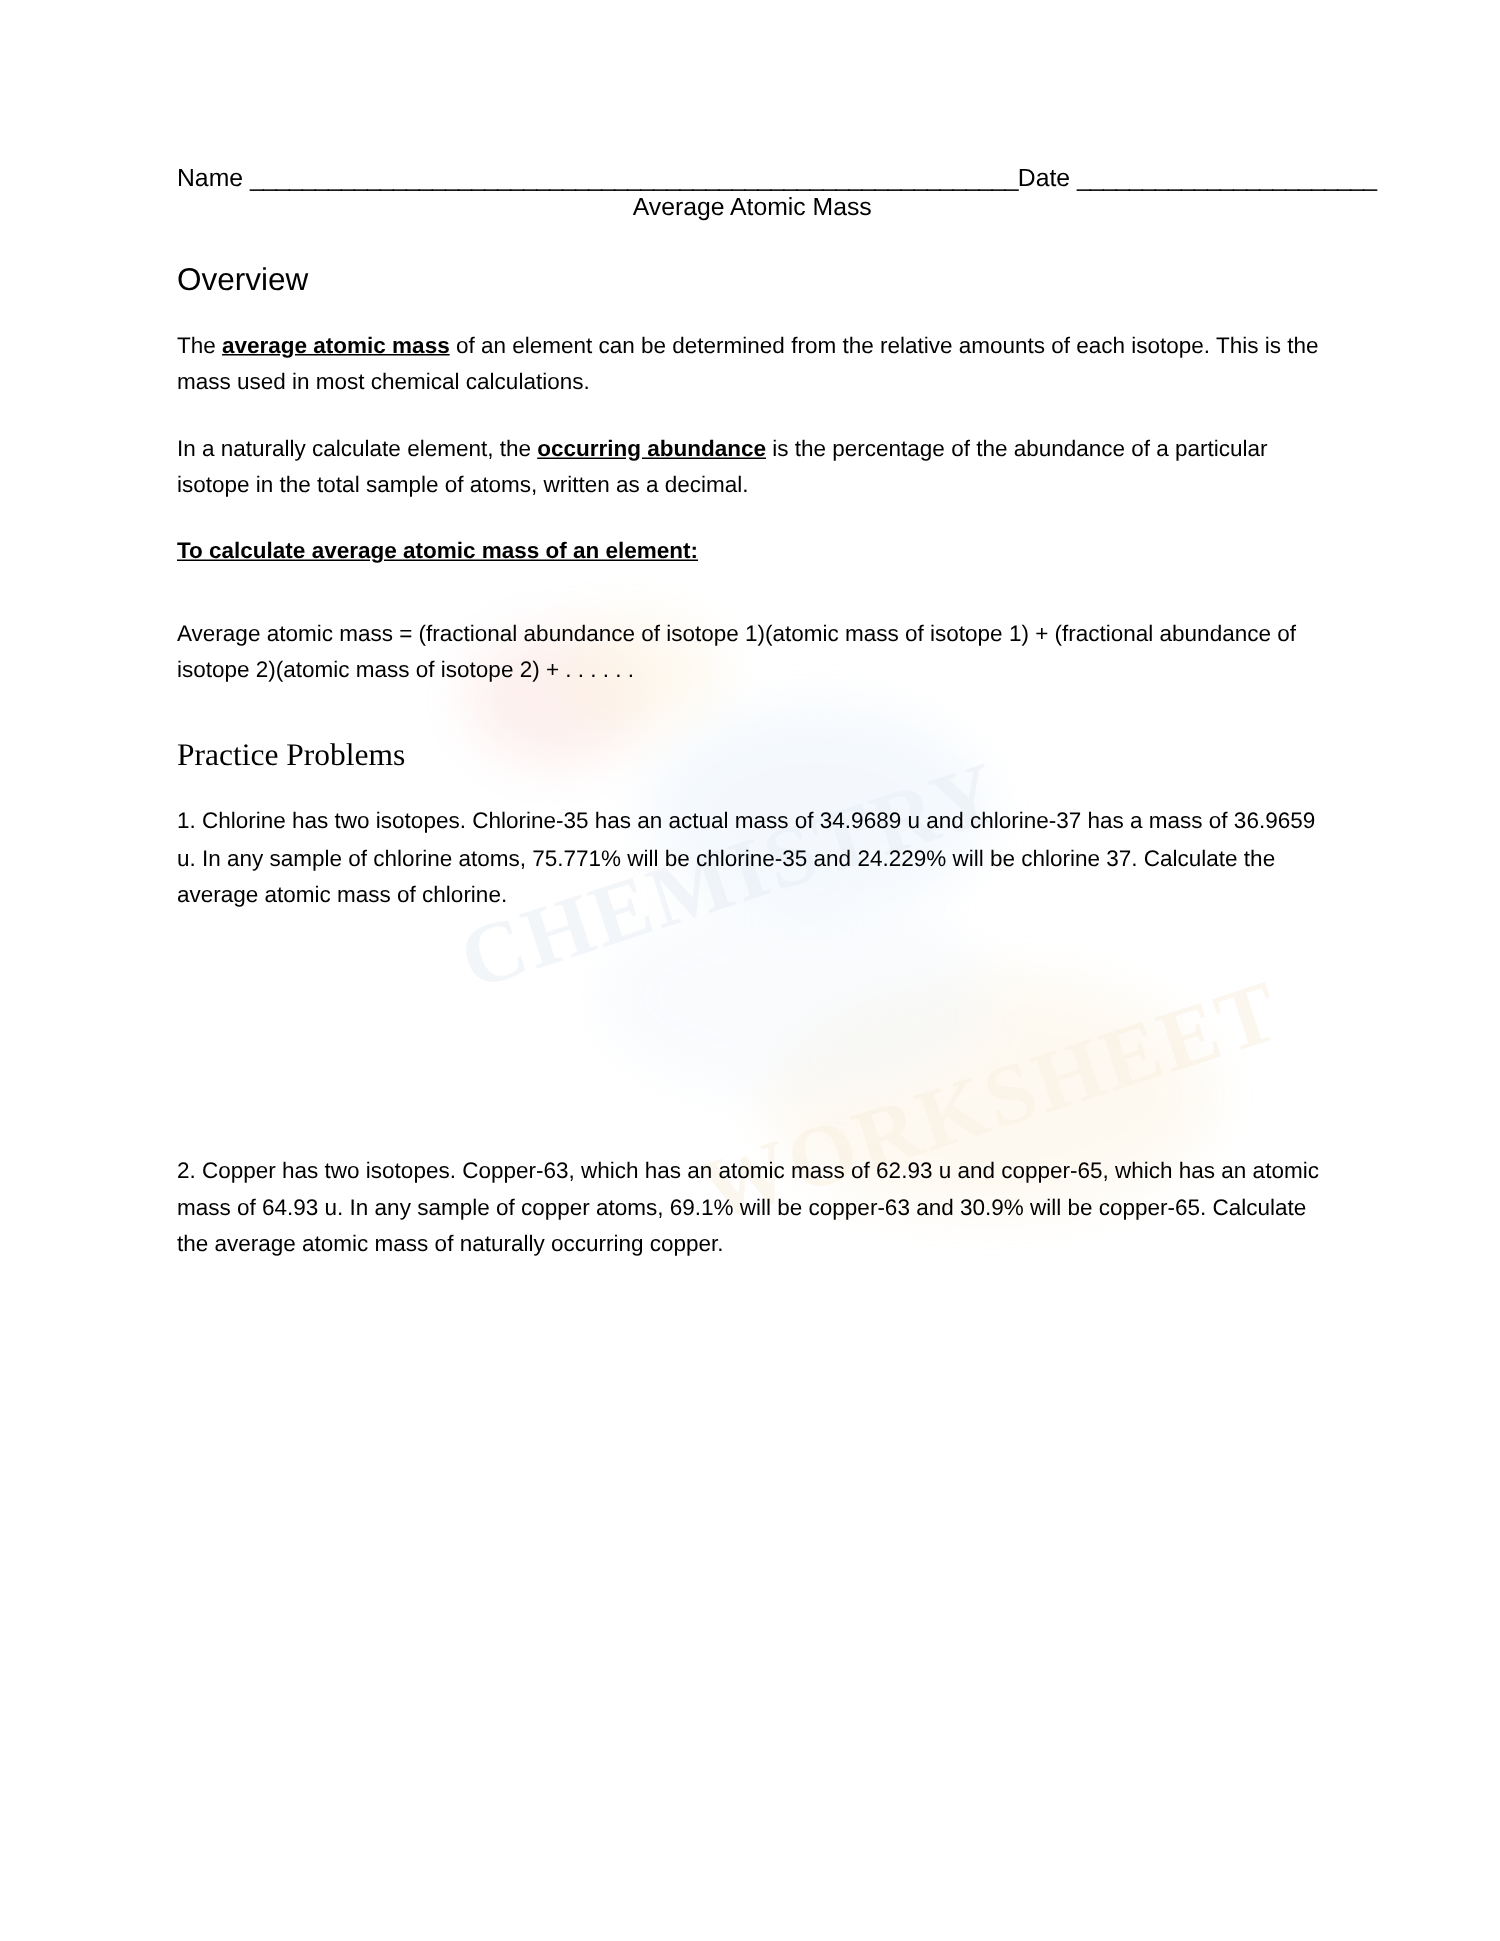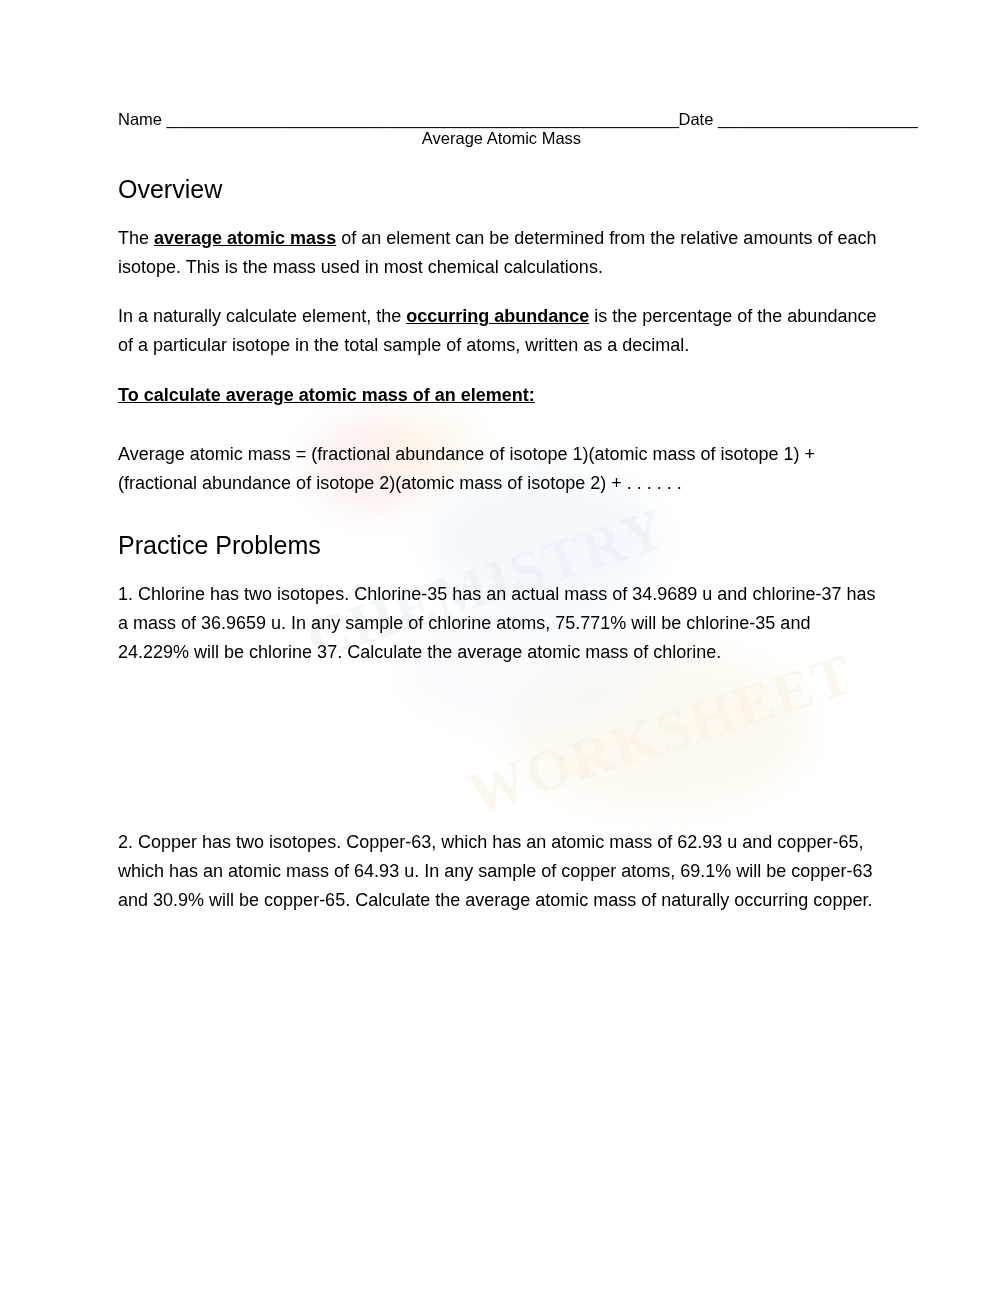--- a/index.html
+++ b/index.html
@@ -82,31 +82,32 @@
   .nd-rule-long { white-space: pre; letter-spacing: -0.5px; }
   .nd-gap { width: 14px; }
 
   .doc-title {
     text-align: center;
     font-size: 16.5px;
     margin: 0 0 26px 0;
   }
 
   h2.section {
-    font-size: 25px;
+    font-size: 21px;
     font-weight: 400;
     margin: 0 0 20px 0;
     line-height: 1.2;
   }
   h2.practice {
     margin-top: 32px;
+    font-family: Liberation Serif, serif;
   }
 
   p.body {
-    font-size: 18px;
+    font-size: 15px;
     line-height: 1.62;
     margin: 0 0 20px 0;
     text-align: left;
   }
   p.tight { margin-bottom: 30px; }
 
   .bold-underline {
     font-weight: bold;
     text-decoration: underline;
   }

